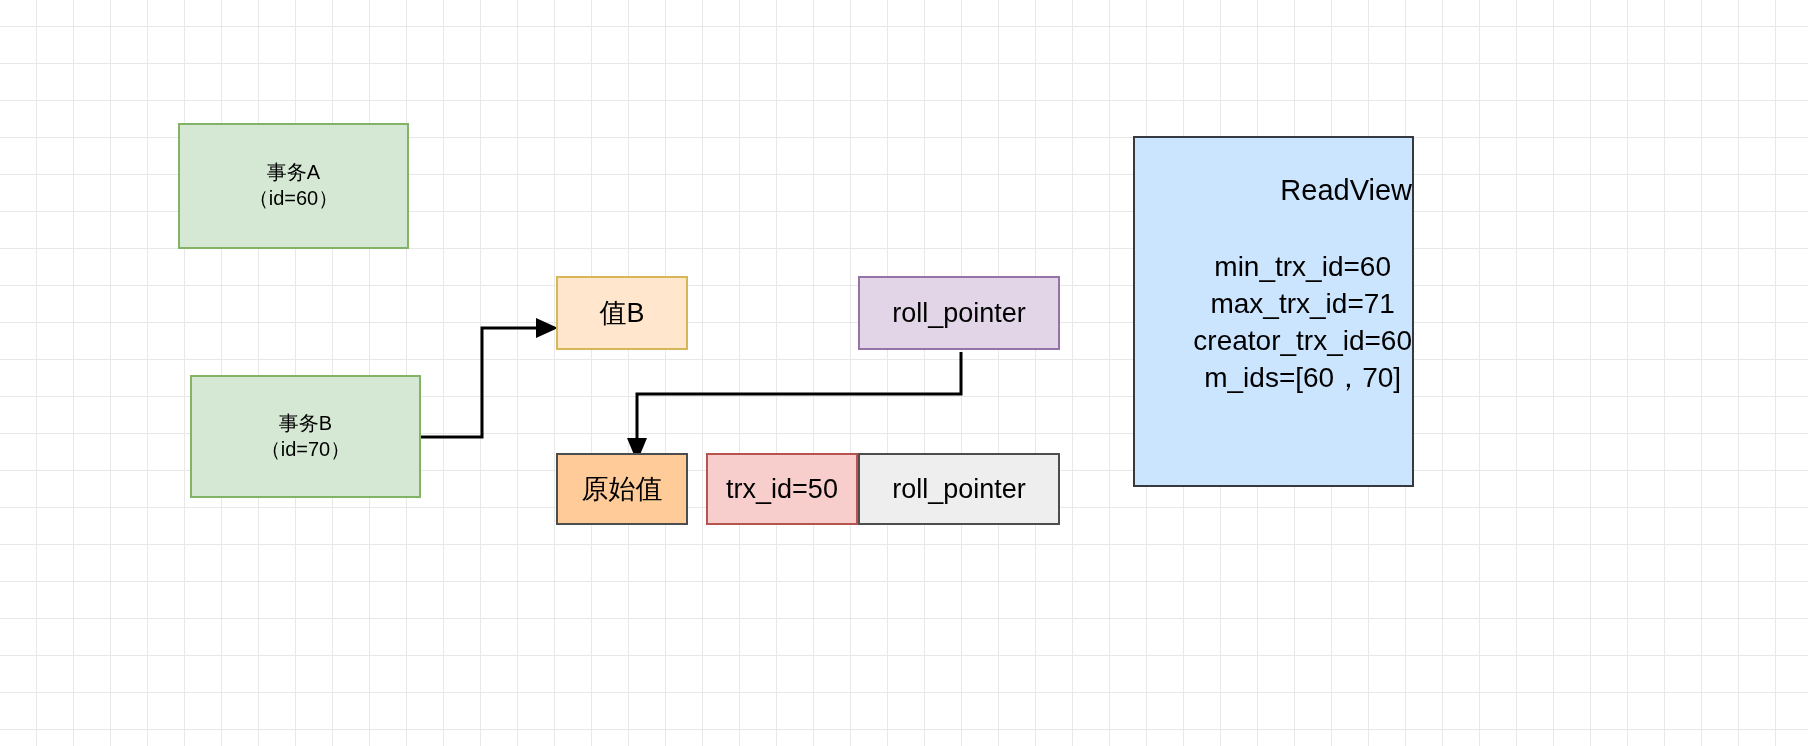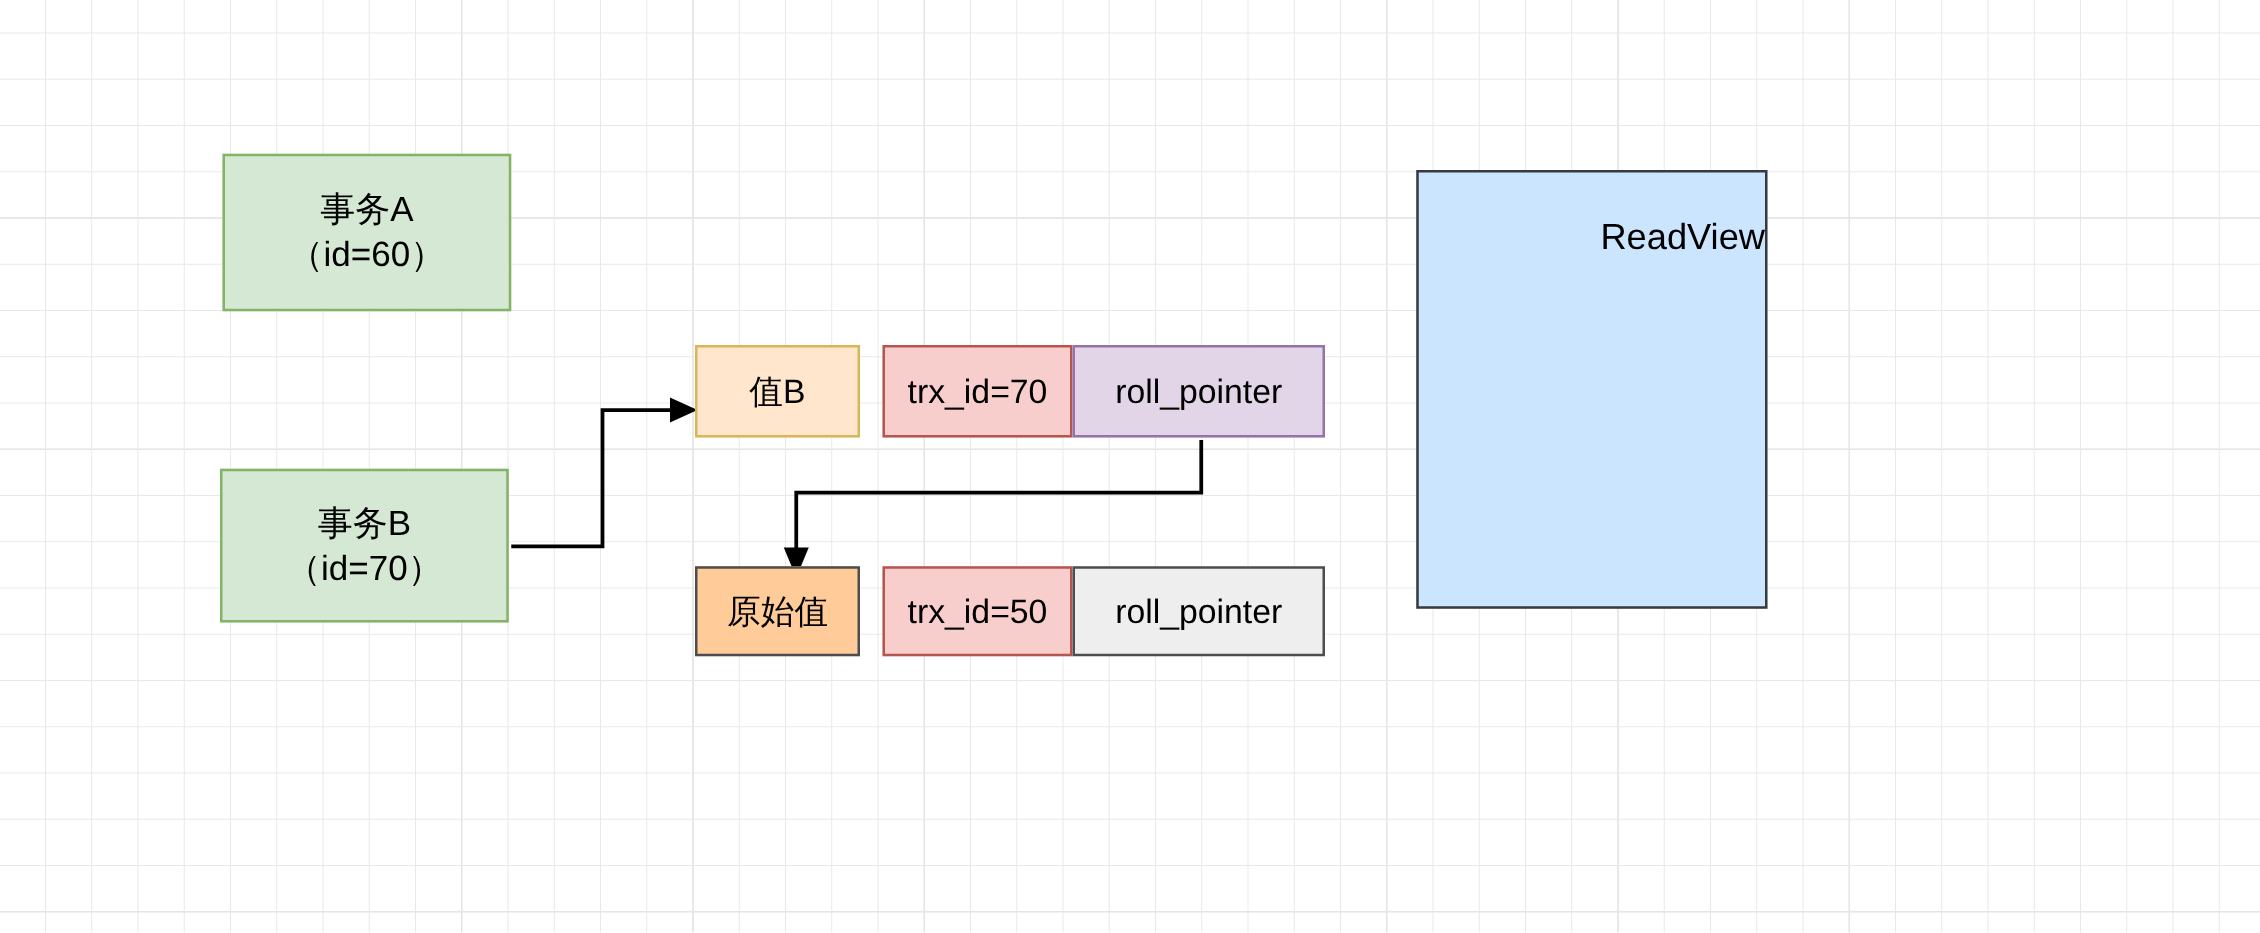--- a/index.html
+++ b/index.html
@@ -35,21 +35,21 @@
     justify-content: center;
     text-align: center;
     color: #000000;
     line-height: 1.28;
     white-space: pre-line;
     user-select: none;
   }
   .txn-box {
     background: #d5e8d4;
     border: 2px solid #82b366;
-    font-size: 28px;
+    font-size: 20px;
   }
   .readview-box {
     background: #cce5ff;
     border: 2px solid #36393d;
     font-size: 28px;
     flex-direction: column;
     justify-content: flex-start;
     padding-top: 34px;
   }
   .readview-title {
@@ -109,42 +109,43 @@
       <path class="edge-path" d="M 961 352 L 961 394 L 637 394 L 637 440"></path>
       <polygon class="edge-head" points="627,438 637,462 647,438"></polygon>
     </g>
   </svg>
 
   <div class="node txn-box" style="left:178px; top:123px; width:231px; height:126px;">
     <span>事务A
 （id=60）</span>
   </div>
 
-  <div class="node txn-box" style="left:176px; top:375px; width:231px; height:123px;">
+  <div class="node txn-box" style="left:190px; top:375px; width:231px; height:123px;">
     <span>事务B
 （id=70）</span>
   </div>
 
   <div class="cell cell-value-b" style="left:556px; top:276px; width:132px; height:74px;">
     <span>值B</span>
-  </div>
-  <div class="cell cell-trx-70" style="left:706px; top:276px; width:152px; height:74px;">
-    <span>trx_id=70</span>
   </div>
   <div class="cell cell-roll-1" style="left:858px; top:276px; width:202px; height:74px;">
     <span>roll_pointer</span>
   </div>
 
   <div class="cell cell-value-o" style="left:556px; top:453px; width:132px; height:72px;">
     <span>原始值</span>
   </div>
   <div class="cell cell-trx-50" style="left:706px; top:453px; width:152px; height:72px;">
     <span>trx_id=50</span>
   </div>
   <div class="cell cell-roll-2" style="left:858px; top:453px; width:202px; height:72px;">
     <span>roll_pointer</span>
   </div>
 
   <div class="node readview-box" style="left:1133px; top:136px; width:281px; height:351px;align-items:flex-end;">
     <div class="readview-title">ReadView</div>
+    <div class="readview-lines">min_trx_id=60
+max_trx_id=71
+creator_trx_id=60
+m_ids=[60，70]</div>
   </div>
 
 </div>
 
 </body></html>

